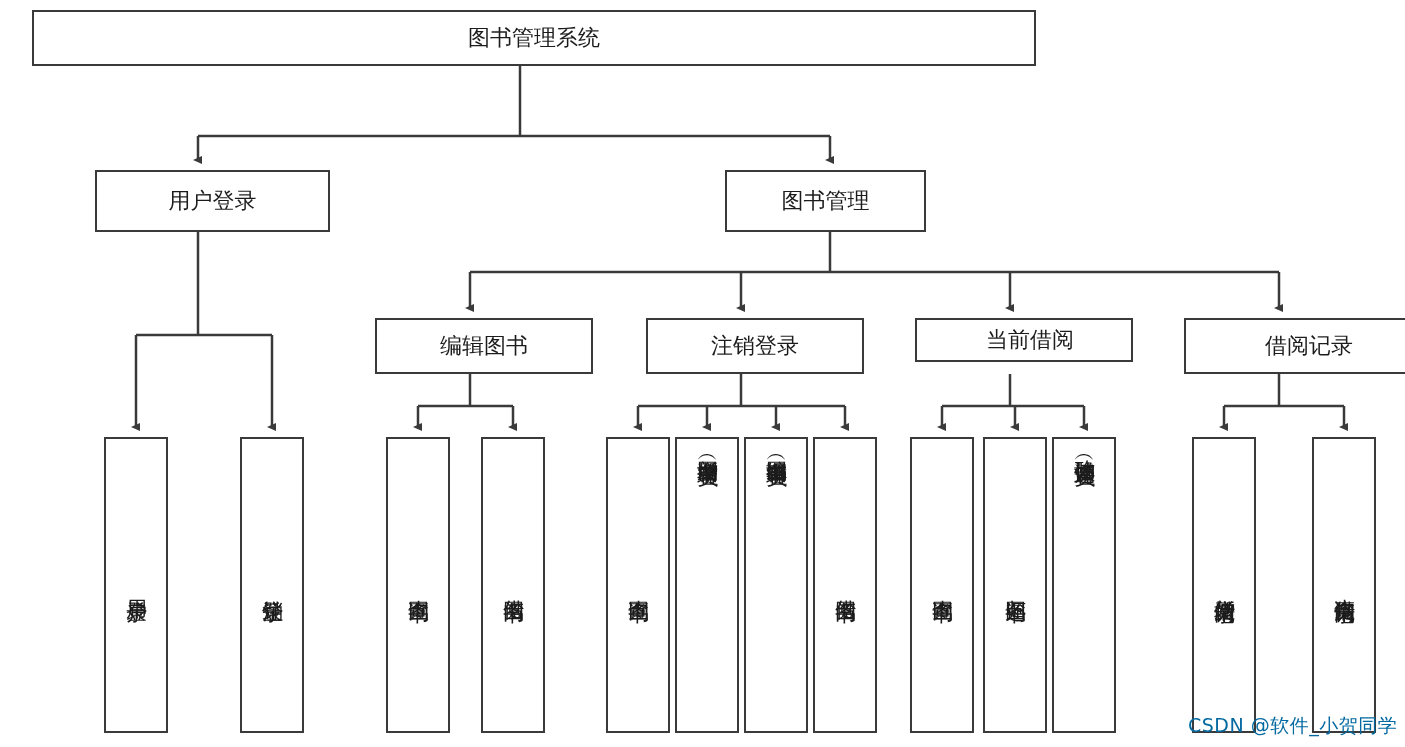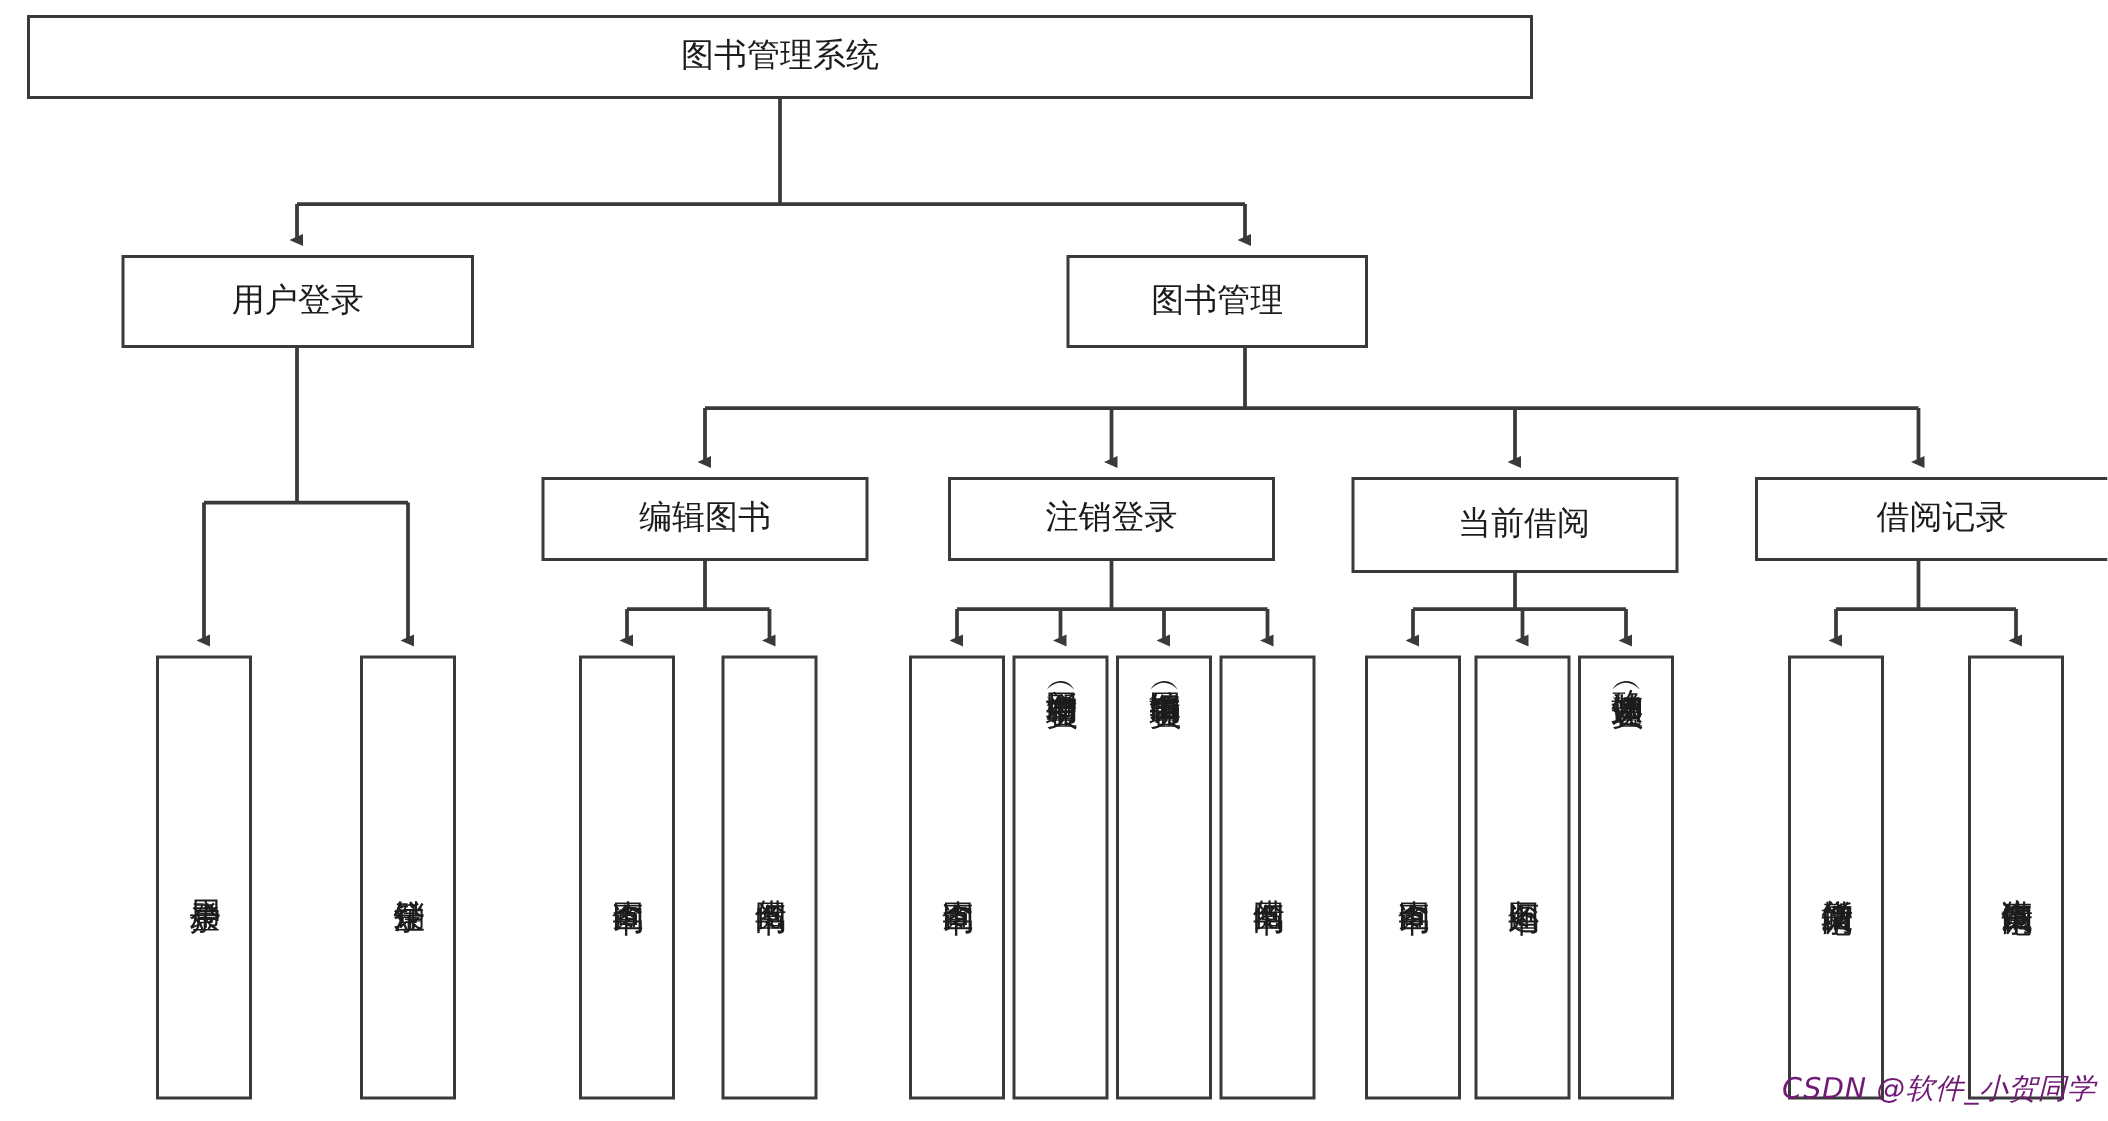--- a/index.html
+++ b/index.html
@@ -31,20 +31,21 @@
     border: 2px solid #3a3a3a;
     display: flex;
     align-items: center;
     justify-content: center;
     color: #1c1c1c;
   }
   .node-box.level-root,
   .node-box.level-branch {
     font-size: 22px;
     line-height: 1.1;
+    margin-left: 14px;
   }
   .node-box.leaf {
     align-items: flex-start;
     justify-content: center;
     padding-top: 4px;
   }
   .leaf-text {
     writing-mode: vertical-rl;
     text-orientation: upright;
     font-size: 21px;
@@ -55,24 +56,23 @@
   }
   .leaf.center-text {
     align-items: center;
     padding-top: 0;
   }
   .watermark {
     position: absolute;
     left: 1188px;
     top: 713px;
     font-size: 19px;
-    color: #701a75;
+    color: #0369a1;
     white-space: nowrap;
     letter-spacing: 0.5px;
-    font-style: italic;
   }
 </style>
 </head>
 <body>
 
 <div id="diagram-root">
 
   <svg id="connector-layer" viewBox="0 0 1405 747" xmlns="http://www.w3.org/2000/svg">
     <defs>
       <marker id="arrow" markerWidth="10" markerHeight="10" refX="5" refY="5" orient="auto" markerUnits="userSpaceOnUse">
@@ -133,21 +133,21 @@
   <div class="node-box level-branch" style="left: 711px; top: 170px; width: 201px; height: 62px;">
     <span>图书管理</span>
   </div>
 
   <div class="node-box level-branch" style="left: 361px; top: 318px; width: 218px; height: 56px;">
     <span>编辑图书</span>
   </div>
   <div class="node-box level-branch" style="left: 632px; top: 318px; width: 218px; height: 56px;">
     <span>注销登录</span>
   </div>
-  <div class="node-box level-branch" style="left: 901px; top: 318px; width: 218px; height: 64px; padding-left: 12px;">
+  <div class="node-box level-branch" style="left: 901px; top: 318px; width: 218px; height: 44px; padding-left: 12px;">
     <span>当前借阅</span>
   </div>
   <div class="node-box level-branch" style="left: 1170px; top: 318px; width: 250px; height: 56px;">
     <span>借阅记录</span>
   </div>
 
   <div class="node-box leaf center-text" style="left: 104px; top: 437px; width: 64px; height: 296px;">
     <span class="leaf-text">用户登录</span>
   </div>
   <div class="node-box leaf center-text" style="left: 240px; top: 437px; width: 64px; height: 296px;">

